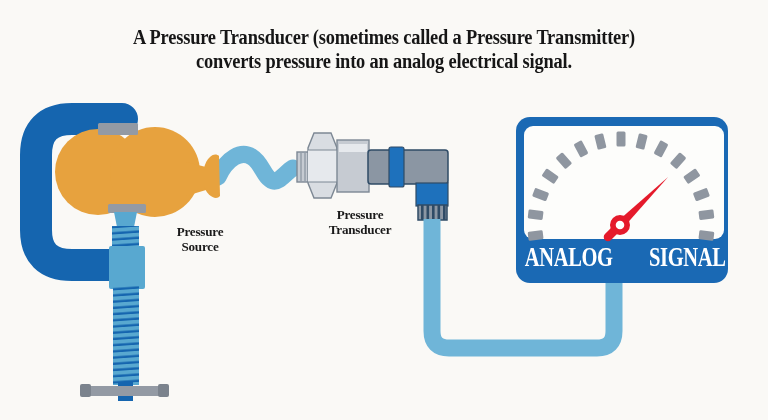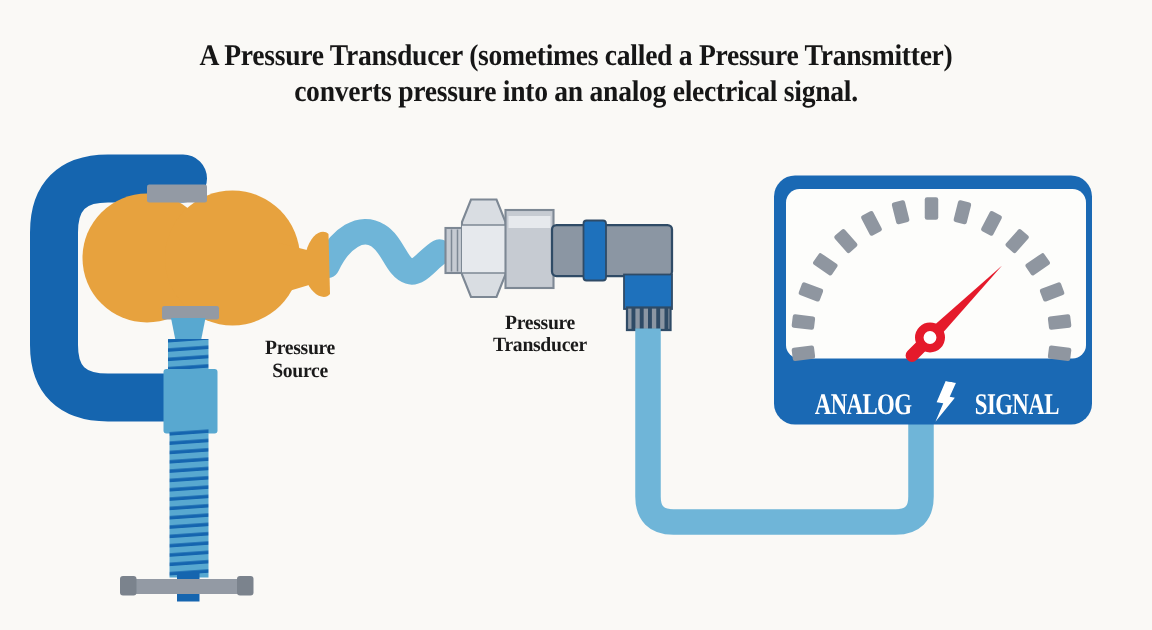--- a/index.html
+++ b/index.html
@@ -18,22 +18,22 @@
   .small-label{
     position:absolute;text-align:center;font-weight:bold;
     font-size:13.5px;line-height:13.5px;color:#1a1a1a;
     letter-spacing:-0.2px;transform:scaleX(0.97);transform-origin:50% 50%;
   }
   .small-label div{margin-bottom:1px;}
   .label-source{left:140px;top:225px;width:120px;}
   .label-transducer{left:290px;top:208px;width:140px;}
   .analog-row{
     position:absolute;left:524px;top:242px;width:200px;height:40px;
-    display:flex;align-items:flex-end;justify-content:center;gap:5px;
-    color:#ffffff;font-weight:bold;font-size:20px;letter-spacing:-0.5px;
+    display:flex;align-items:flex-start;justify-content:center;gap:5px;
+    color:#ffffff;font-weight:bold;font-size:27px;letter-spacing:-0.5px;
   }
   .analog-row .word{display:inline-block;transform:scaleX(0.76);transform-origin:50% 50%;}
   .bolt{transform:rotate(10deg);}
   
   .clamp-stroke{fill:none;stroke:var(--clamp_blue);}
   .f-orange{fill:var(--orange);}
   .f-pad{fill:var(--pad_gray);}
   .f-pad-dark{fill:var(--pad_gray_dark);}
   .f-light{fill:var(--light_blue);}
   .f-clamp{fill:var(--clamp_blue);}

